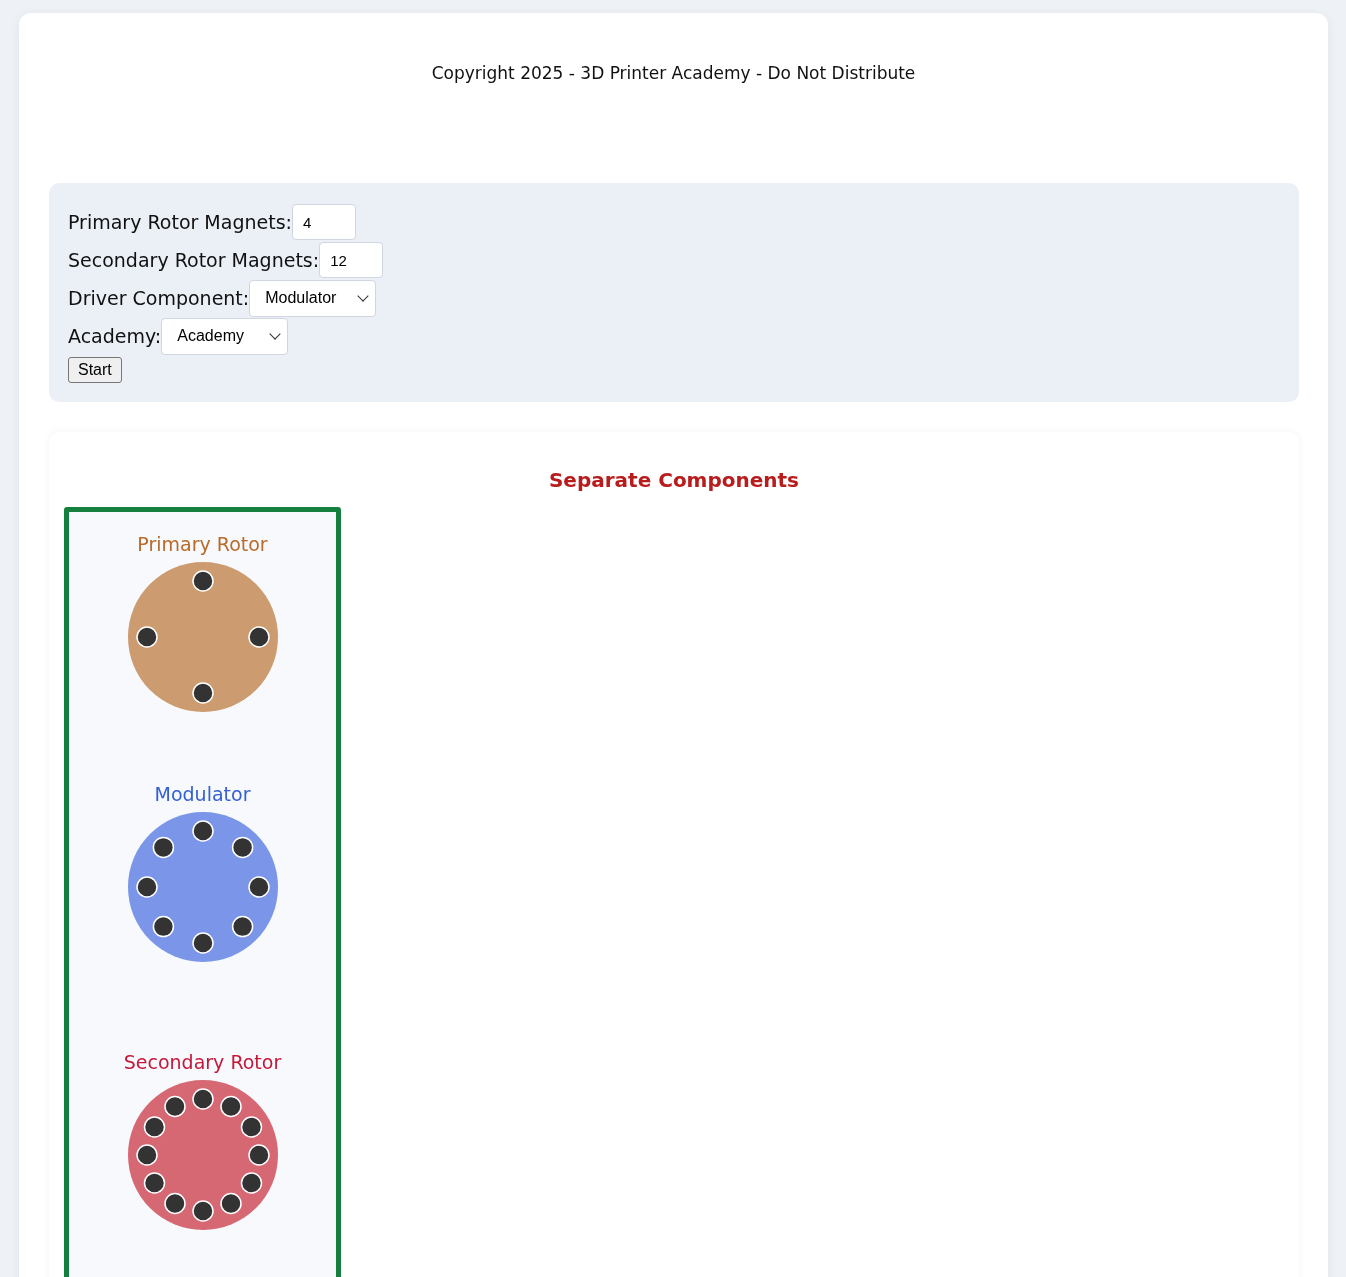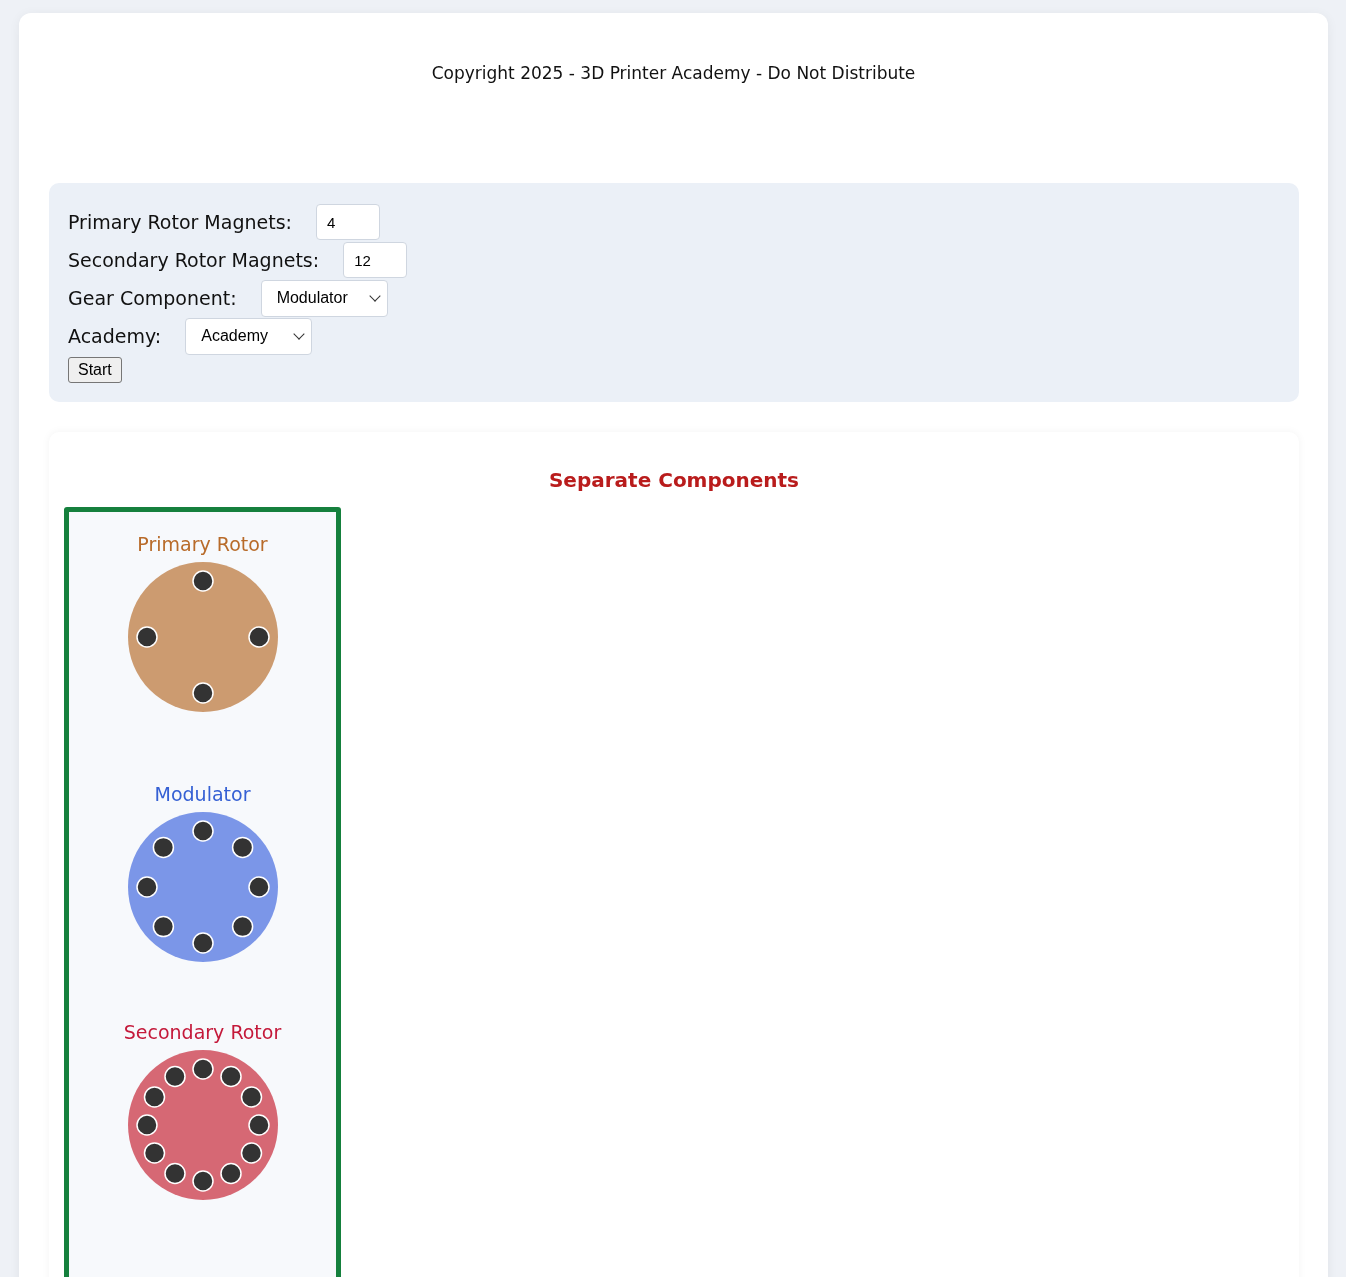--- a/index.html
+++ b/index.html
@@ -50,21 +50,20 @@
       background: #ebf0f7;
       border-radius: 10px;
       padding: 20px 19px;
     }
     .row {
       display: flex;
       align-items: center;
       font-size: 19px;
       color: #111;
       height: 38px;
-      gap: 24px;
     }
     .row label { white-space: nowrap; }
     .num-input {
       width: 64px;
       height: 36px;
       border: 1px solid #cfd6e0;
       border-radius: 4px;
       background: #fff;
       font-family: "Liberation Sans", sans-serif;
       font-size: 15px;
@@ -154,21 +153,21 @@
   <div class="controls">
     <div class="row">
       <label>Primary Rotor Magnets:</label>
       <input class="num-input" type="text" value="4" style="">
     </div>
     <div class="row">
       <label>Secondary Rotor Magnets:</label>
       <input class="num-input" type="text" value="12" style="">
     </div>
     <div class="row">
-      <label>Gear Component:</label>
+      <label>Driver Component:</label>
       <div class="select" style="width:127px;">
         <span>Modulator</span>
         <span class="chev"></span>
       </div>
     </div>
     <div class="row">
       <label>Academy:</label>
       <div class="select" style="width:127px;">
         <span>Academy</span>
         <span class="chev"></span>
@@ -197,21 +196,21 @@
             <circle cx="75" cy="19" r="10" fill="#333333" stroke="#ffffff" stroke-width="1.5"></circle>
             <circle cx="114.59797974644667" cy="35.402020253553346" r="10" fill="#333333" stroke="#ffffff" stroke-width="1.5"></circle>
             <circle cx="131" cy="75" r="10" fill="#333333" stroke="#ffffff" stroke-width="1.5"></circle>
             <circle cx="114.59797974644667" cy="114.59797974644665" r="10" fill="#333333" stroke="#ffffff" stroke-width="1.5"></circle>
             <circle cx="75" cy="131" r="10" fill="#333333" stroke="#ffffff" stroke-width="1.5"></circle>
             <circle cx="35.402020253553346" cy="114.59797974644667" r="10" fill="#333333" stroke="#ffffff" stroke-width="1.5"></circle>
             <circle cx="19" cy="75" r="10" fill="#333333" stroke="#ffffff" stroke-width="1.5"></circle>
             <circle cx="35.40202025355333" cy="35.402020253553346" r="10" fill="#333333" stroke="#ffffff" stroke-width="1.5"></circle>
           </svg>
       </div>
-      <div class="component" style="top:506px;">
+      <div class="component" style="top:536px;">
         <div class="component-label" style="color: rgb(196, 25, 58);">Secondary Rotor</div>
         <svg class="disc-svg" id="disc2" width="150" height="150" viewBox="0 0 150 150">
             <circle cx="75" cy="75" r="75" fill="#d66874"></circle>
             <circle cx="75" cy="19" r="10" fill="#333333" stroke="#ffffff" stroke-width="1.5"></circle>
             <circle cx="103" cy="26.50257738807143" r="10" fill="#333333" stroke="#ffffff" stroke-width="1.5"></circle>
             <circle cx="123.49742261192856" cy="47" r="10" fill="#333333" stroke="#ffffff" stroke-width="1.5"></circle>
             <circle cx="131" cy="75" r="10" fill="#333333" stroke="#ffffff" stroke-width="1.5"></circle>
             <circle cx="123.49742261192857" cy="102.99999999999999" r="10" fill="#333333" stroke="#ffffff" stroke-width="1.5"></circle>
             <circle cx="103" cy="123.49742261192857" r="10" fill="#333333" stroke="#ffffff" stroke-width="1.5"></circle>
             <circle cx="75" cy="131" r="10" fill="#333333" stroke="#ffffff" stroke-width="1.5"></circle>

